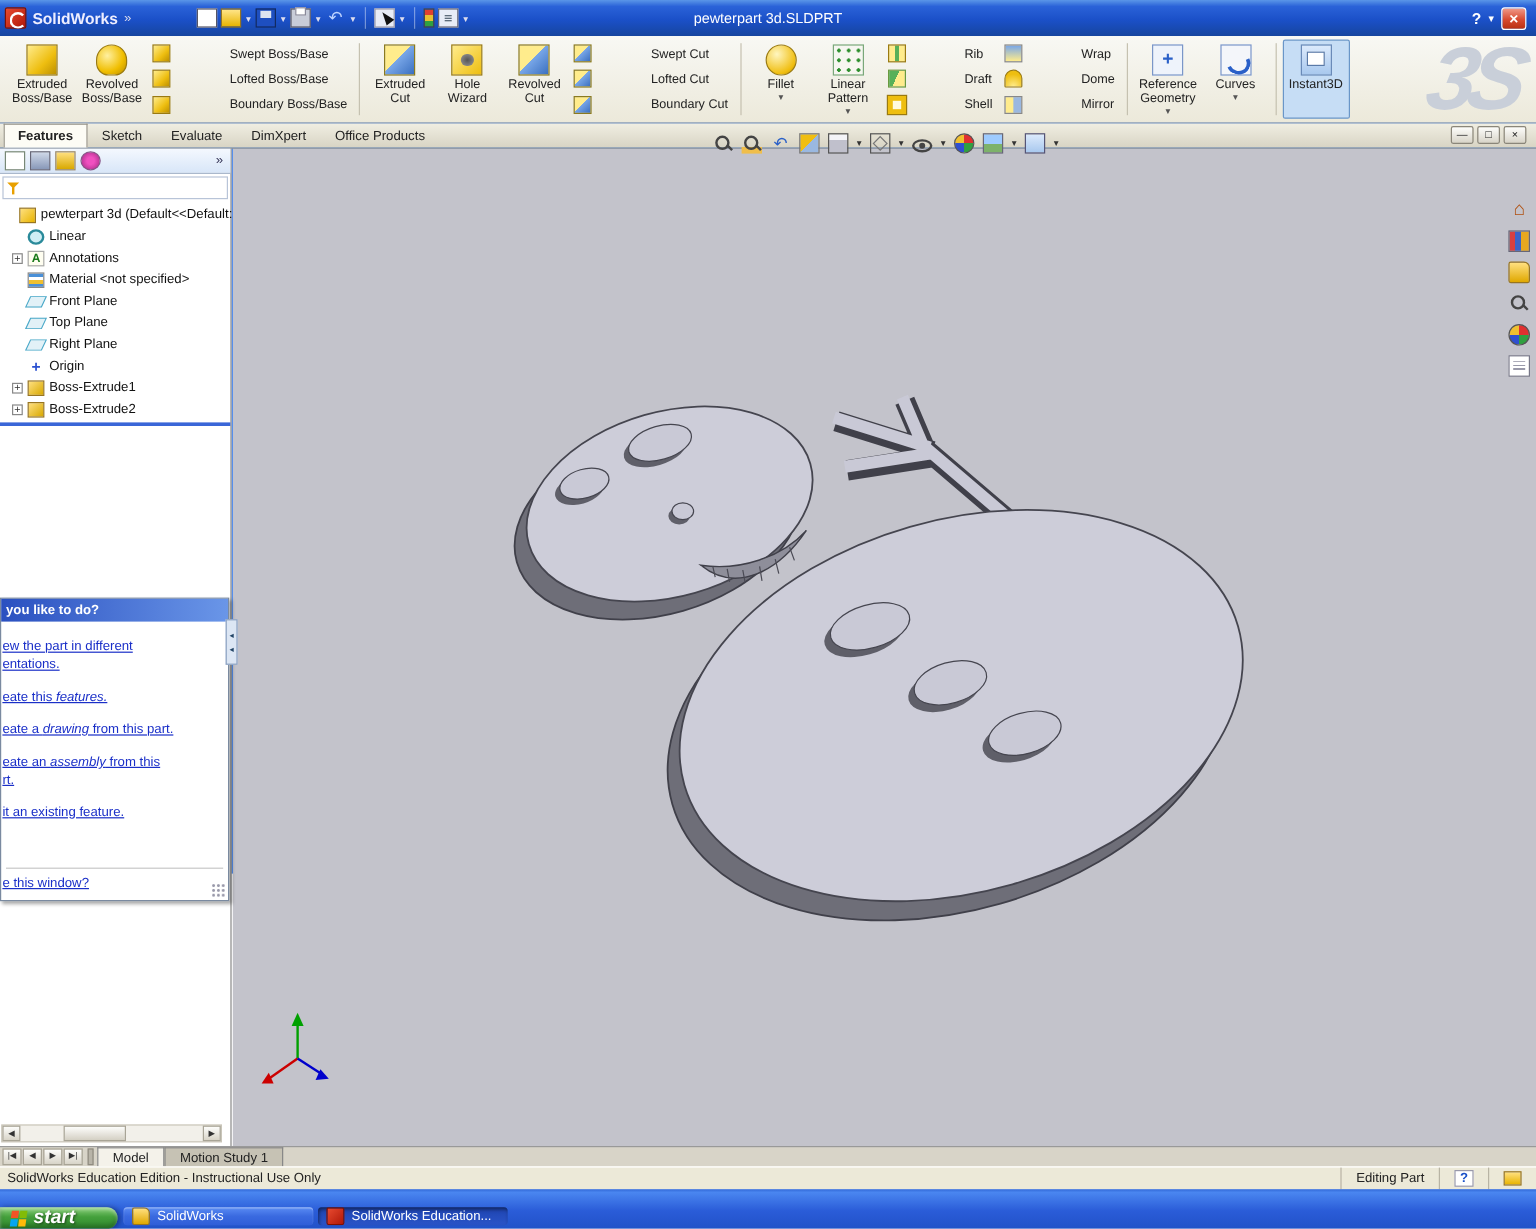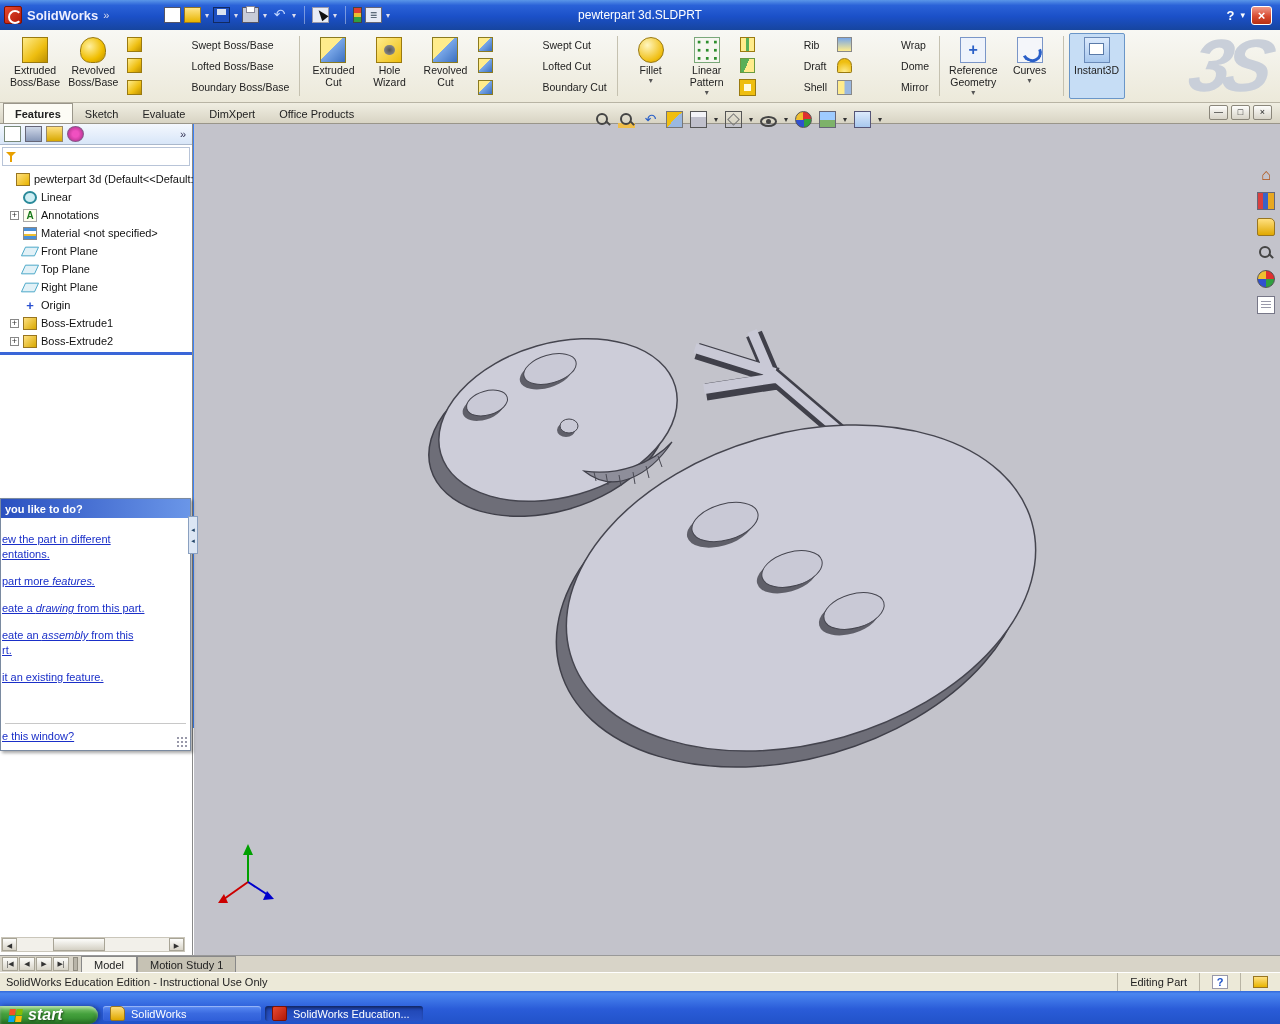--- a/index.html
+++ b/index.html
@@ -453,21 +453,21 @@
         </span>
         <span class="hsbtn hs-right"></span>
       </div>
     </div>
 
     <div class="task-pane">
       <div class="tp-header">you like to do?</div>
       <div class="tp-body" id="tplinks">
           <a class="tlink"><span>ew the part in different
 entations.</span></a>
-          <a class="tlink"><span>part more </span><i>features.</i></a>
+          <a class="tlink"><span>eate this </span><i>features.</i></a>
           <a class="tlink"><span>eate a </span><i>drawing</i><span> from this part.</span></a>
           <a class="tlink"><span>eate an </span><i>assembly</i><span> from this
 rt.</span></a>
           <a class="tlink"><span>it an existing feature.</span></a>
         </div>
       <div class="tp-sep"></div>
       <div class="tp-footer">
         <a class="tlink" style="margin-bottom:0;">e this window?</a>
         <span class="tp-grip"></span>
       </div>

